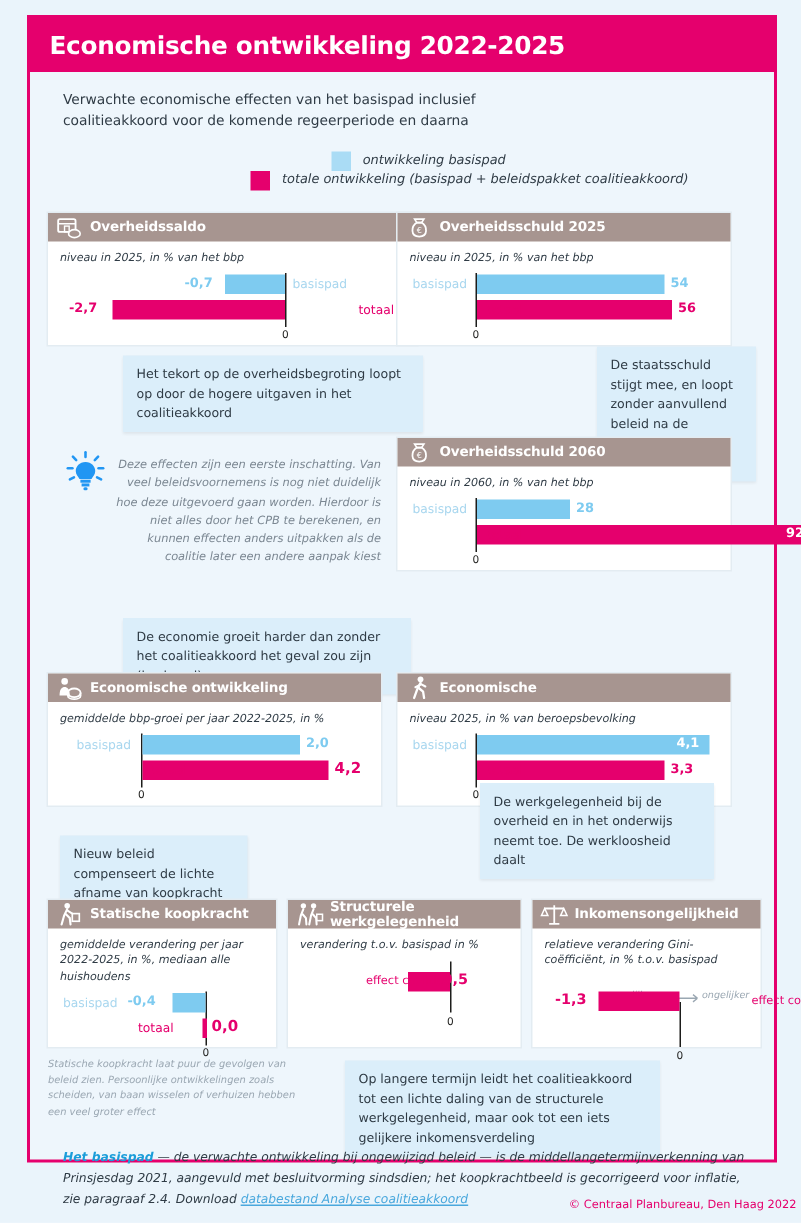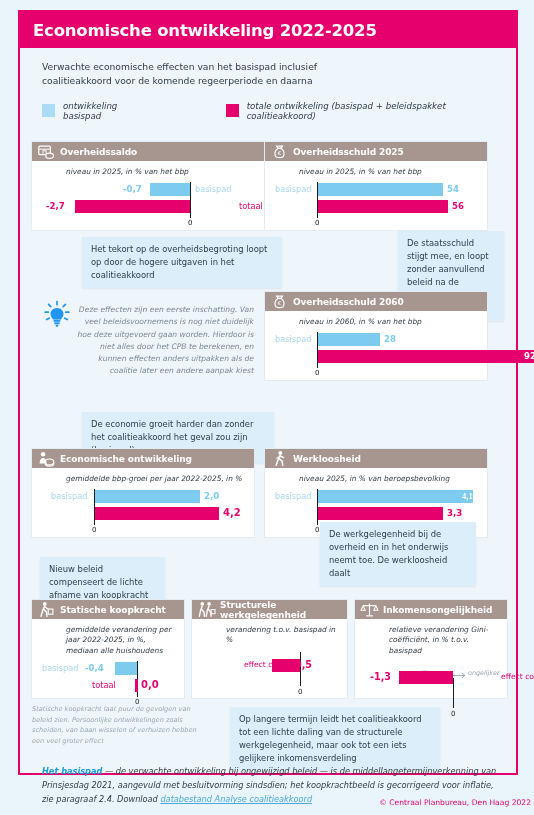--- a/index.html
+++ b/index.html
@@ -33,21 +33,21 @@
   }
   .subtitle {
     margin:12px 0 0 22px;
     font-size:9.2px;
     color:#2f3b45;
     line-height:1.55;
     width:330px;
   }
   .legend {
     margin:12px 0 0 22px;
-    display:flex; align-items:center;
+    display:flex; align-items:center;flex-direction:column;
   }
   .legend .item { display:flex; align-items:center; }
   .legend .sw { width:13px; height:13px; margin-right:8px; }
   .legend .sw.blue { background:#aadcf5; }
   .legend .sw.pink { background:#e5006d; }
   .legend .lbl { font-size:8.6px; font-style:italic; color:#2f3b45; }
   .legend .item.second { margin-left:68px; }
 
   
   .panel {
@@ -61,21 +61,21 @@
     display:flex; align-items:center;
     padding-left:5px;
   }
   .phead .ico { width:19px; height:17px; margin-right:4px; flex:0 0 auto; }
   .phead .ptitle {
     color:#ffffff; font-size:9px; font-weight:600; letter-spacing:-0.1px;
   }
   .pbody { padding:6px 8px 4px 8px; position:relative; }
   .unitline {
     font-size:7.4px; font-style:italic; color:#2f3b45;
-    line-height:1.4; margin-bottom:5px;margin-left:26px;
+    line-height:1.4; margin-bottom:5px;
   }
 
   
   .chart { position:relative; }
   .row { position:relative; height:15px; margin-bottom:2px; }
   .bar { position:absolute; top:1px; height:13px; }
   .bar.blue { background:#7ecbf0; }
   .bar.pink { background:#e5006d; }
   .axis {
     position:absolute; top:0; width:1.4px; background:#1d1d1b;
@@ -310,29 +310,29 @@
     <div class="phead">
       <span class="ico">
         <svg viewBox="0 0 18 20" width="19" height="17">
           <circle cx="10" cy="3.4" r="2.3" fill="#ffffff"></circle>
           <path d="M10 6 L7.5 11 L5 18" stroke="#ffffff" stroke-width="1.8" fill="none" stroke-linecap="round"></path>
           <path d="M8.4 10 L12 13 L12.8 18" stroke="#ffffff" stroke-width="1.8" fill="none" stroke-linecap="round"></path>
           <path d="M10 7 L13.8 9" stroke="#ffffff" stroke-width="1.6" stroke-linecap="round"></path>
           <path d="M10 7.5 L6 9.6" stroke="#ffffff" stroke-width="1.6" stroke-linecap="round"></path>
         </svg>
       </span>
-      <span class="ptitle">Werkloosheid</span>
+      <span class="ptitle">Economische</span>
     </div>
     <div class="pbody">
       <div class="unitline">niveau 2025, in % van beroepsbevolking</div>
       <div class="chart" style="height:46px;">
         <div class="axis" style="left:44px; top:0; height:36px;"></div>
         <div class="row">
           <div class="bar blue" style="left:45px; width:155px;"></div>
-          <div class="vlabel blue" style="left:189px; top:2px; color:#ffffff;font-family:Liberation Serif, serif;">4,1</div>
+          <div class="vlabel blue" style="left:178px; top:2px; color:#ffffff;">4,1</div>
           <div class="slabel blue" style="left:2px; top:2px;">basispad</div>
         </div>
         <div class="row">
           <div class="bar pink" style="left:45px; width:125px;"></div>
           <div class="vlabel pink" style="left:174px; top:2px;">3,3</div>
           <div class="slabel pink" style="left:8px; top:2px;">totaal</div>
         </div>
         <div class="axis0lbl" style="left:42px; top:37px;">0</div>
       </div>
     </div>

